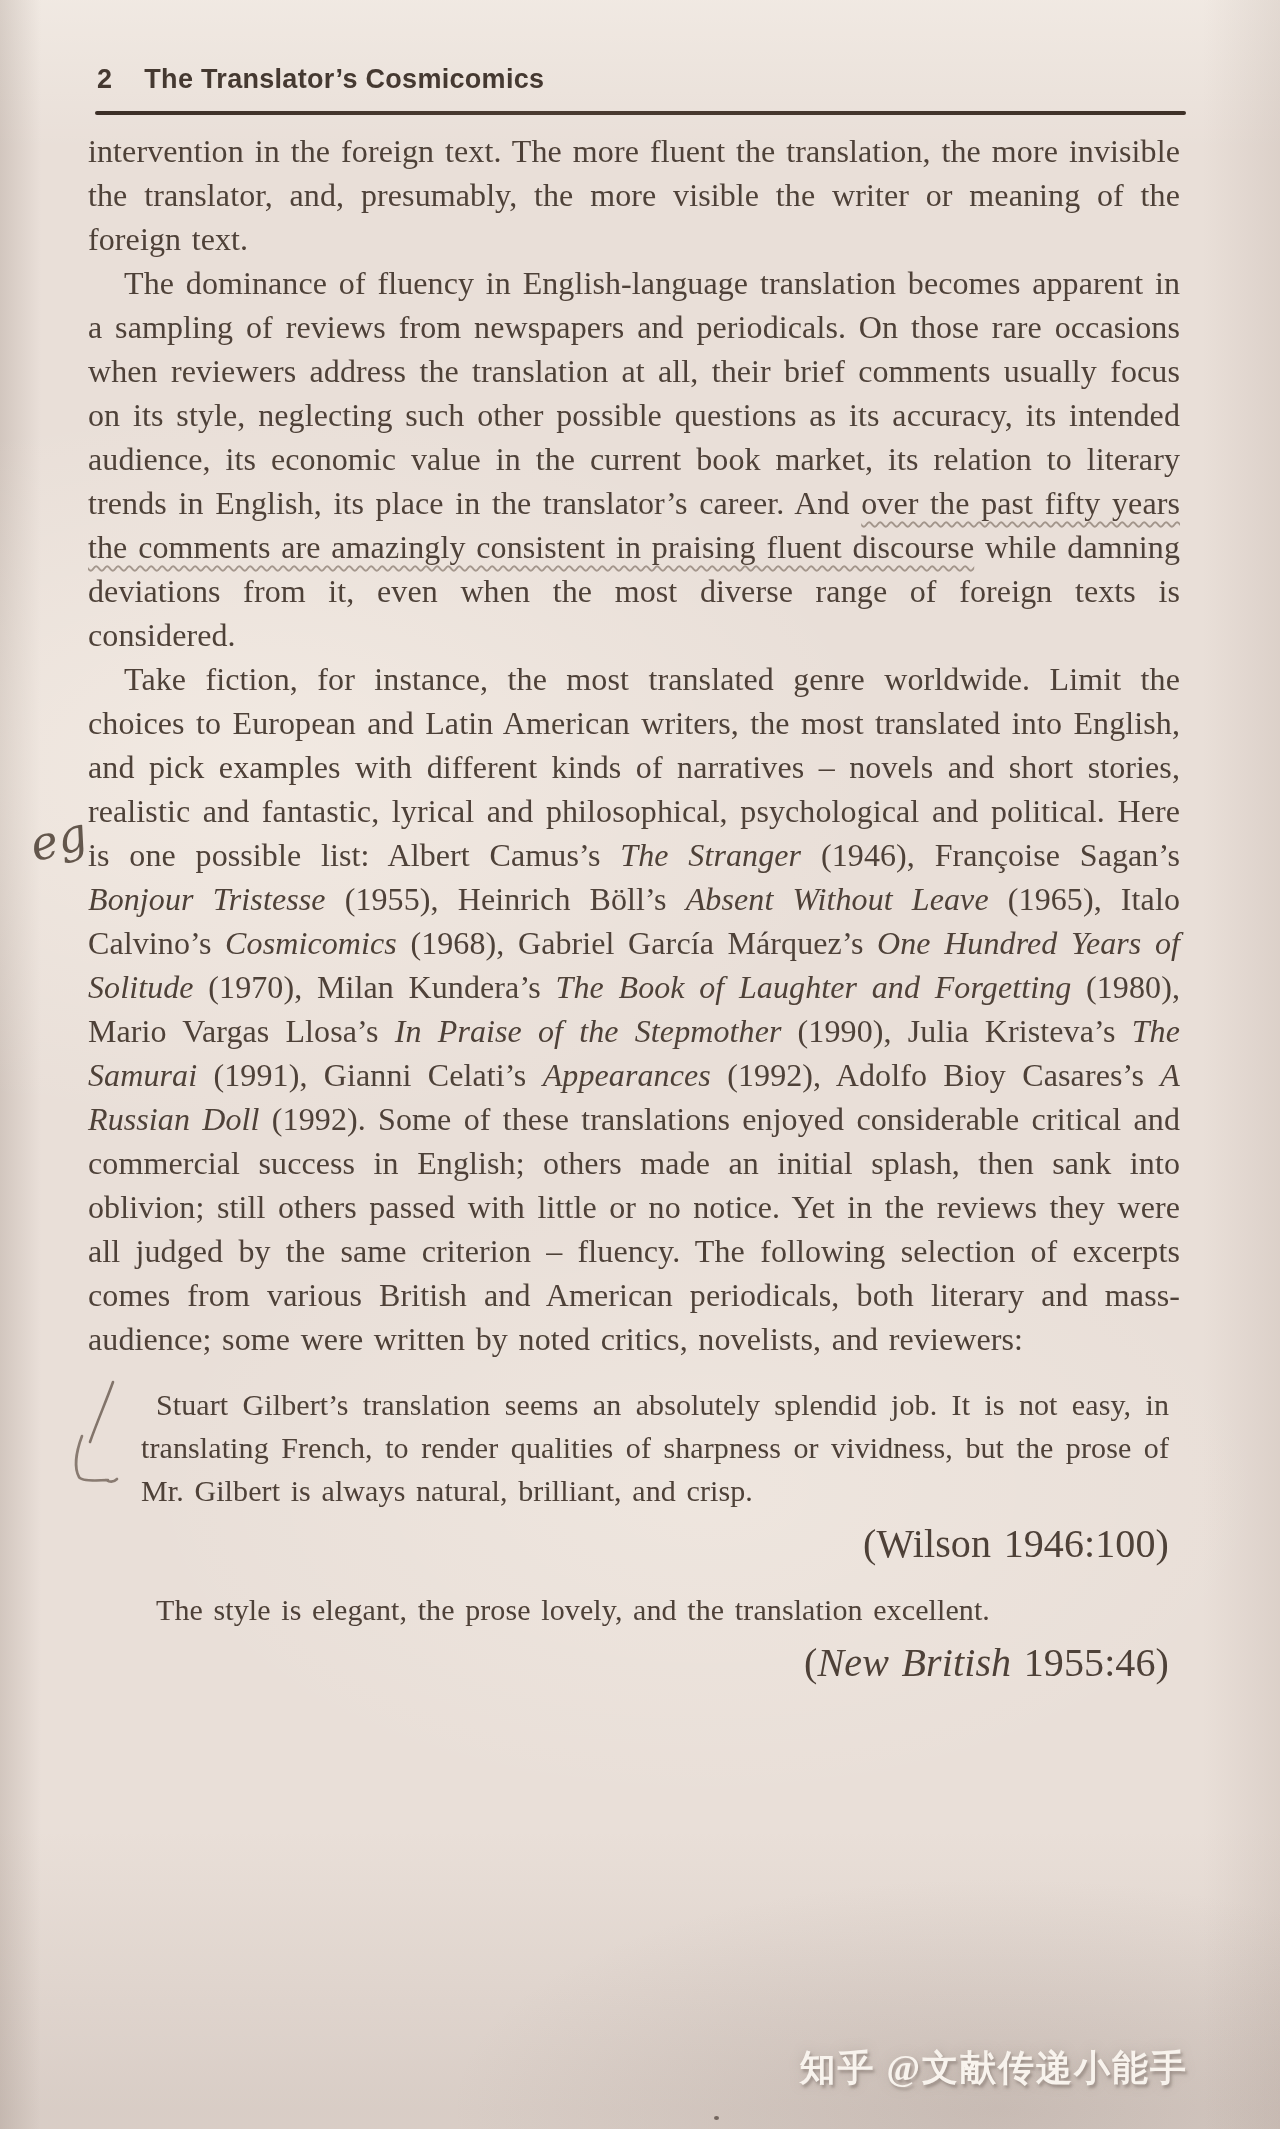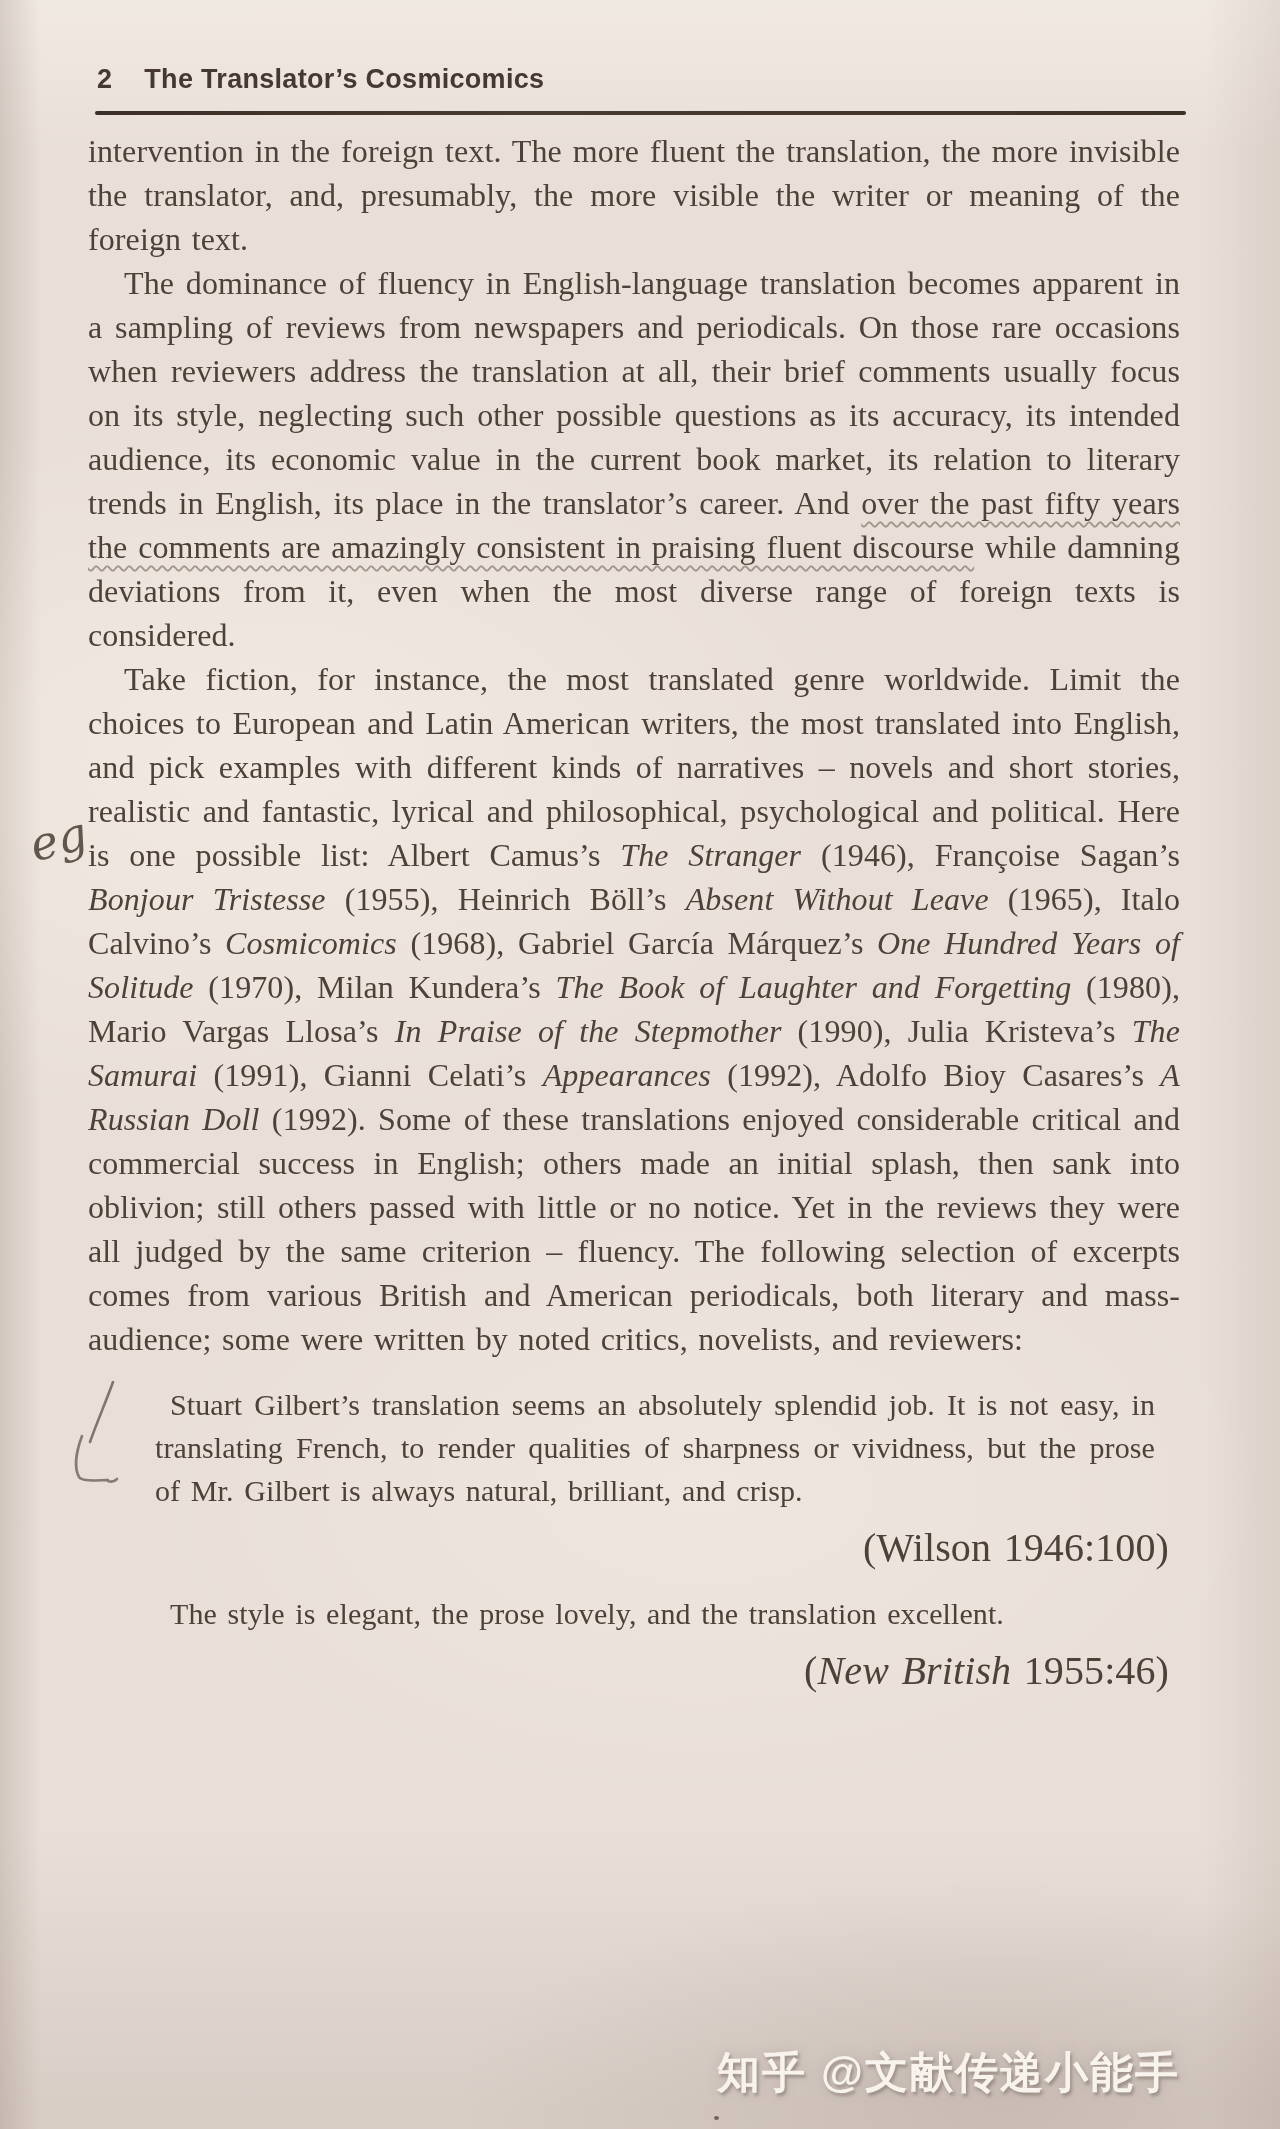--- a/index.html
+++ b/index.html
@@ -34,31 +34,31 @@
   .it{font-style:italic;}
   .pencil-ul{
     text-decoration-line:underline;text-decoration-style:wavy;
     text-decoration-color:rgba(104,87,74,0.55);text-decoration-thickness:2px;
     text-underline-offset:7px;
   }
   blockquote{
     margin:22px 0 0 53px;width:1028px;
     font-size:30px;line-height:43px;word-spacing:3px;text-align:justify;
   }
-  blockquote p.q{margin:14px;text-indent:15px;}
+  blockquote p.q{margin:0;text-indent:15px;}
   p.citation{margin:10px 0 18px 53px;width:1028px;text-align:right;font-size:40px;text-indent:0;}
   .marginalia-note{
     position:absolute;left:30px;top:812px;
     font-family:"DejaVu Serif",serif;font-style:italic;font-size:46px;
     color:rgba(74,61,51,0.85);transform:rotate(-14deg);
   }
   .margin-marks{position:absolute;left:66px;top:1378px;}
   .watermark{
-    position:absolute;right:100px;top:2044px;
-    font-family:Liberation Sans, sans-serif;font-size:43px;font-weight:700;letter-spacing:2px;
+    position:absolute;right:92px;top:2044px;
+    font-family:Liberation Serif, serif;font-size:36px;font-weight:700;letter-spacing:2px;
     color:#f8f3ed;
     text-shadow:2px 3px 3px rgba(125,113,106,0.55), 0 0 12px rgba(150,138,130,0.35);
     white-space:nowrap;
   }
   .speck{position:absolute;left:714px;top:2116px;width:5px;height:4px;border-radius:50%;
     background:#3f332b;opacity:0.65;}
 </style>
 </head>
 <body>
 

